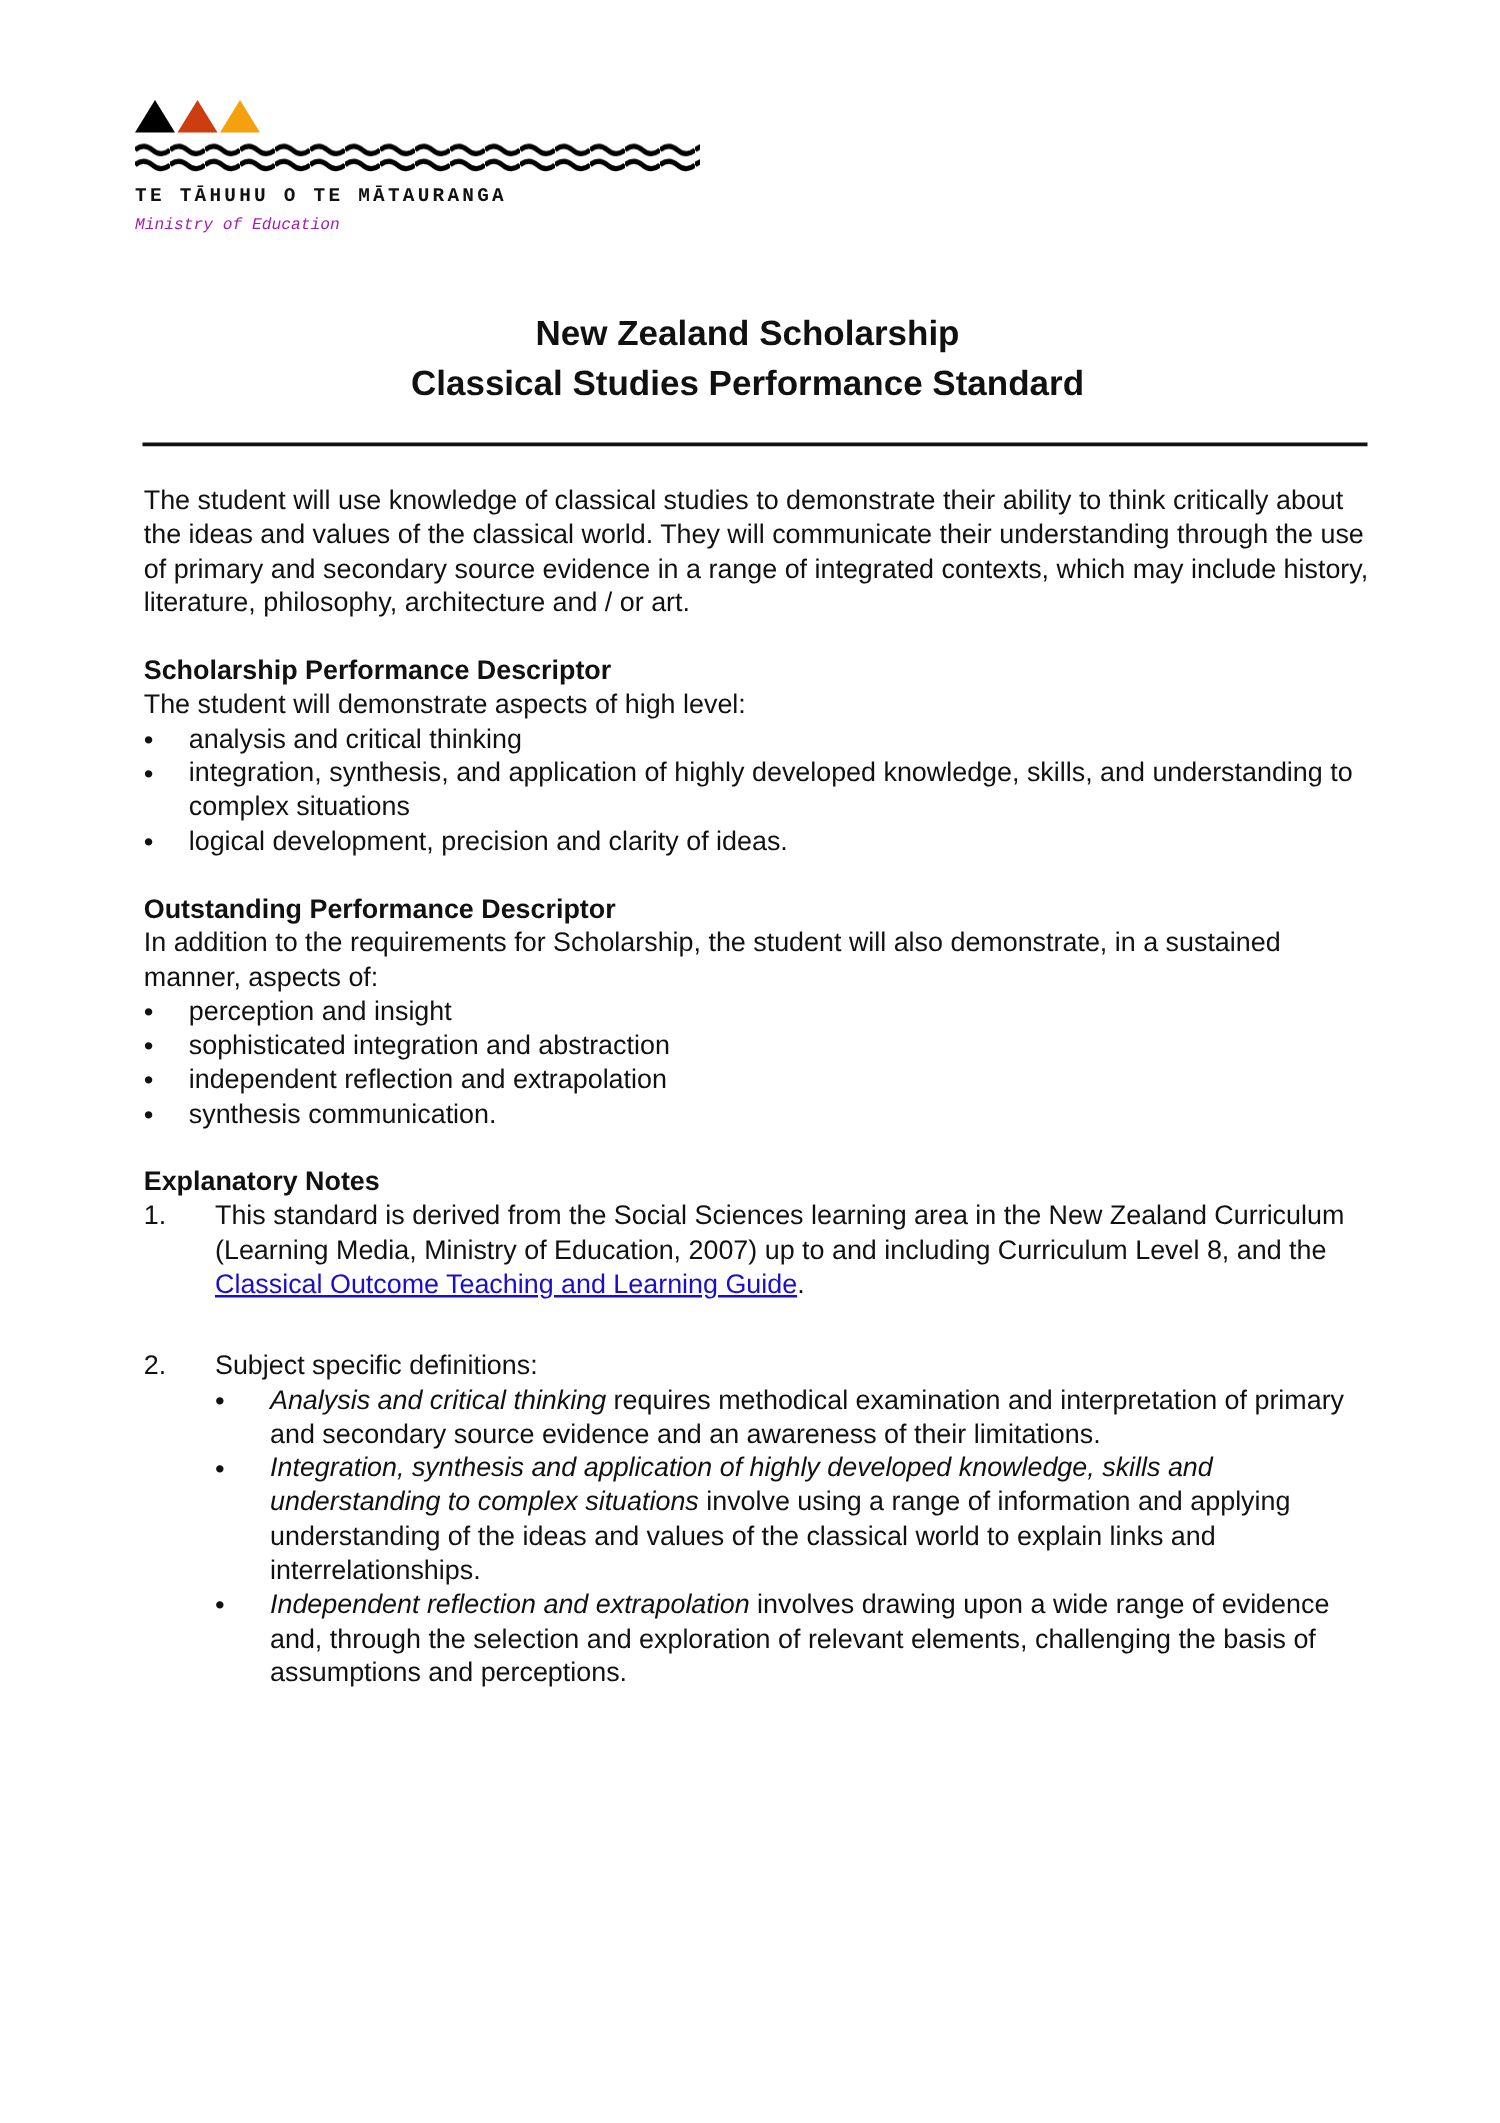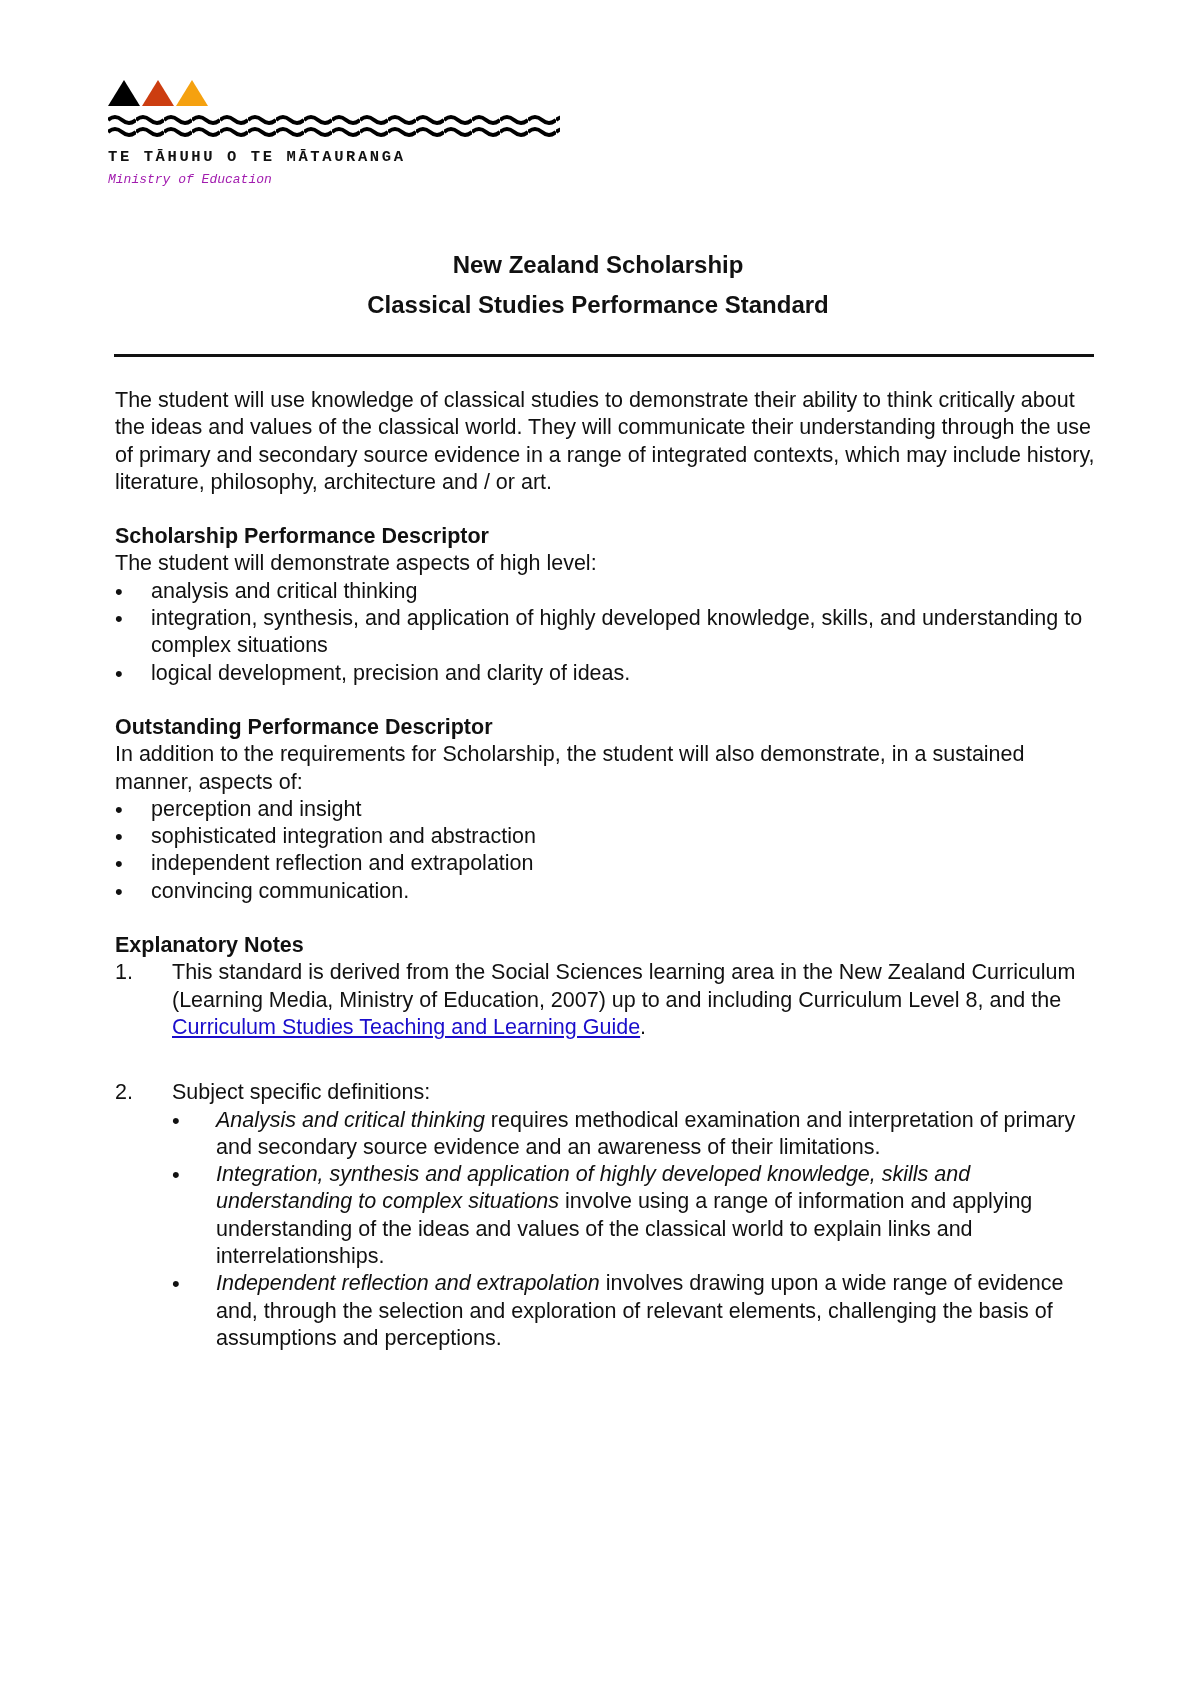--- a/index.html
+++ b/index.html
@@ -7,21 +7,21 @@
            font-family: "Liberation Sans", sans-serif; color: #111; }
     .logo { position: absolute; left: 108px; top: 78px; width: 456px; }
     .logo .tri-row { display: flex; gap: 0px; height: 28px; align-items: flex-end; }
     .tri { width: 0; height: 0; border-left: 16px solid transparent; border-right: 16px solid transparent; border-bottom: 26px solid #000; margin-right: 2px; }
     .tri.t2 { border-bottom-color: #cc3d10; }
     .tri.t3 { border-bottom-color: #f5a10f; }
     .logo svg.waves { display: block; margin-top: 8px; }
     .logo .maori { font-family: Liberation Mono, monospace; font-weight: bold; font-size: 15.5px; letter-spacing: 2.6px; margin-top: 8px; color: #111; }
     .logo .ministry { font-family: Liberation Mono, monospace; font-style: italic; font-size: 13px; color: #a21caf; margin-top: 6px; }
 
-    .title { position: absolute; left: 0; width: 1196px; text-align: center; font-weight: bold; font-size: 24px; }
+    .title { position: absolute; left: 0; width: 1196px; text-align: center; font-weight: bold; font-size: 28px; }
     .title.t1 { top: 251px; }
     .title.t2 { top: 291px; }
     .rule { position: absolute; left: 114px; width: 980px; top: 354px; height: 3px; background: #111; }
 
     .content { position: absolute; left: 115px; top: 387px; width: 990px; font-size: 21.5px; line-height: 27.3px; }
     .content h2 { font-size: 21.5px; font-weight: bold; margin: 0; line-height: 27.3px; }
     .content p { margin: 0; }
     .section { margin-bottom: 27px; }
     ul.bul { list-style: none; margin: 0; padding: 0; }
     ul.bul li { position: relative; padding-left: 36px; }
@@ -78,30 +78,30 @@
     </ul>
   </div>
 
   <div class="section">
     <h2>Outstanding Performance Descriptor</h2>
     <p>In addition to the requirements for Scholarship, the student will also demonstrate, in a sustained manner, aspects of:</p>
     <ul class="bul">
       <li>perception and insight</li>
       <li>sophisticated integration and abstraction</li>
       <li>independent reflection and extrapolation</li>
-      <li>convincing communication.</li>
+      <li>synthesis communication.</li>
     </ul>
   </div>
 
   <div class="section">
     <h2>Explanatory Notes</h2>
     <ol class="notes">
       <li class="gap">
         <span class="num">1.</span>
-        <span>This standard is derived from the Social Sciences learning area in the New Zealand Curriculum (Learning Media, Ministry of Education, 2007) up to and including Curriculum Level 8, and the </span><a class="link" href="#">Curriculum Studies Teaching and Learning Guide</a><span>.</span>
+        <span>This standard is derived from the Social Sciences learning area in the New Zealand Curriculum (Learning Media, Ministry of Education, 2007) up to and including Curriculum Level 8, and the </span><a class="link" href="#">Classical Outcome Teaching and Learning Guide</a><span>.</span>
       </li>
       <li>
         <span class="num">2.</span>
         <div>Subject specific definitions:</div>
         <ul class="sub">
           <li><em>Analysis and critical thinking</em><span> requires methodical examination and interpretation of primary and secondary source evidence and an awareness of their limitations.</span></li>
           <li><em>Integration, synthesis and application of highly developed knowledge, skills and understanding to complex situations</em><span> involve using a range of information and applying understanding of the ideas and values of the classical world to explain links and interrelationships.</span></li>
           <li><em>Independent reflection and extrapolation</em><span> involves drawing upon a wide range of evidence and, through the selection and exploration of relevant elements, challenging the basis of assumptions and perceptions.</span></li>
         </ul>
       </li>

